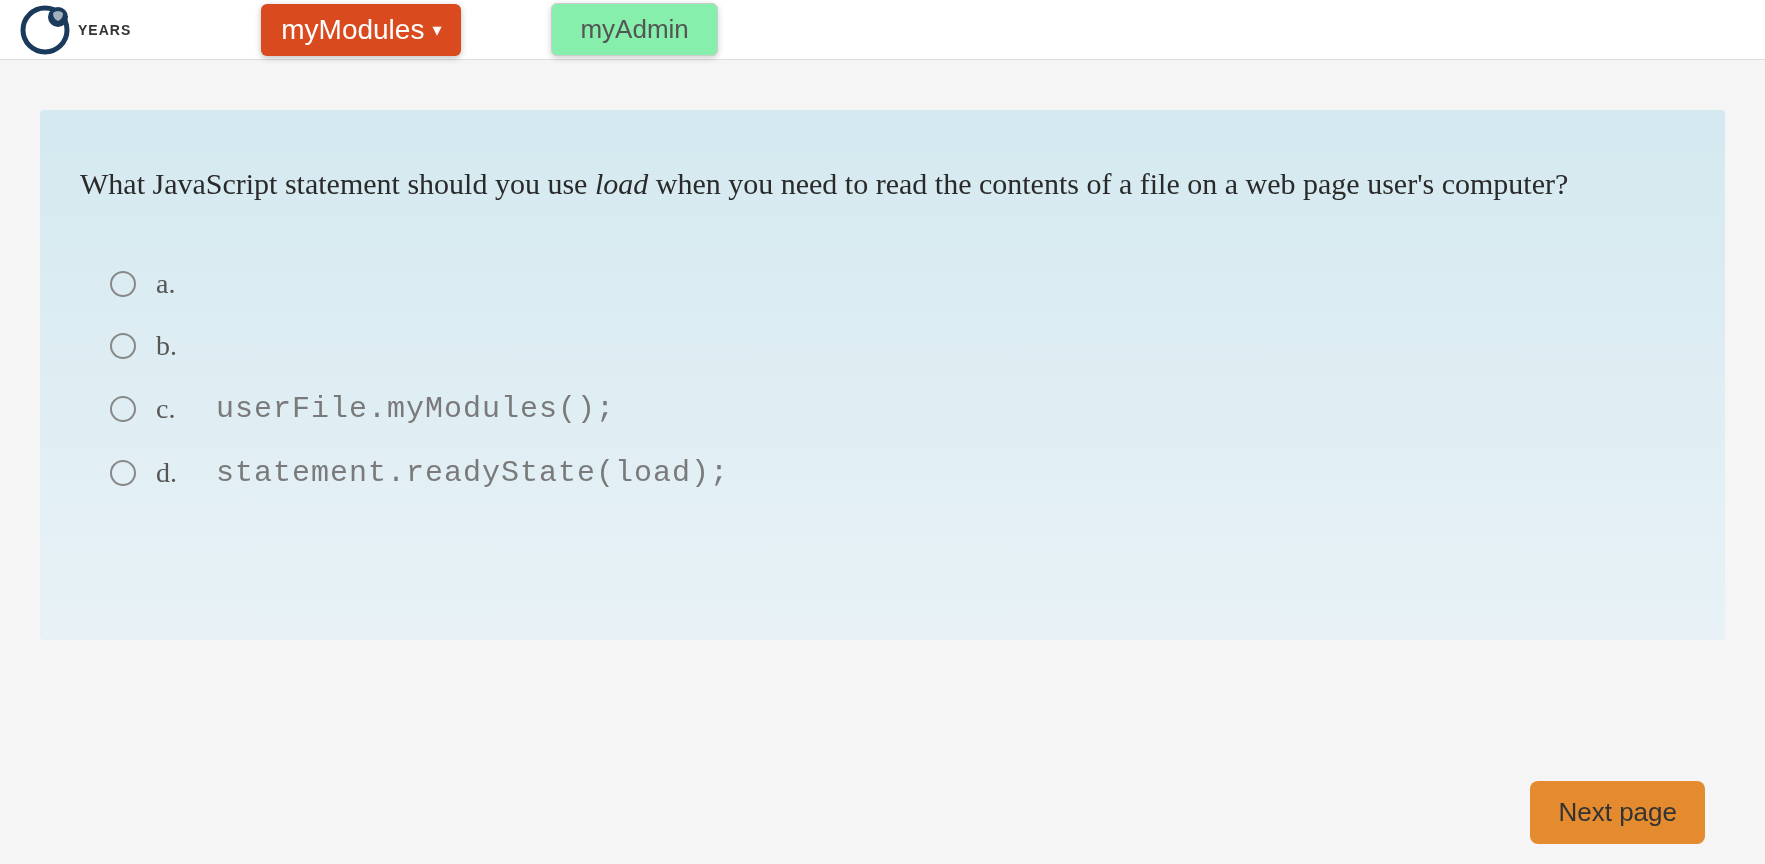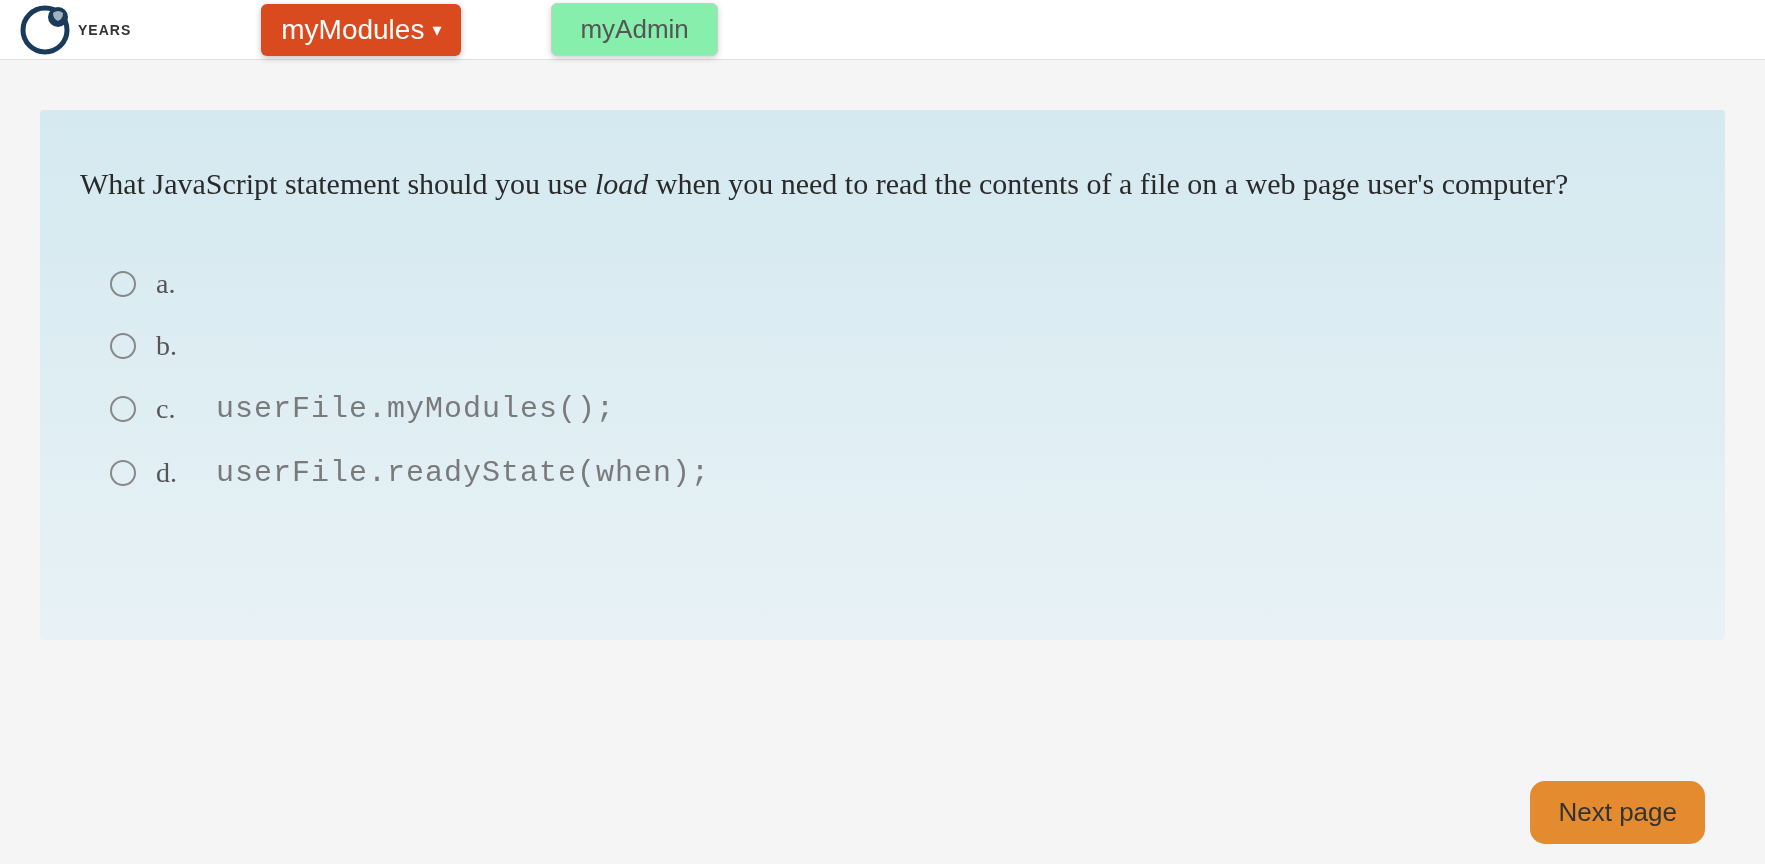--- a/index.html
+++ b/index.html
@@ -127,21 +127,21 @@
       bottom: 0;
       right: 40px;
       padding: 20px;
     }
     .next-page-btn {
       background: #e38b2e;
       color: #333;
       border: none;
       padding: 16px 28px;
       font-size: 26px;
-      border-radius: 15px;
+      border-radius: 8px;
       cursor: pointer;
     }
   </style>
 </head>
 <body>
 
 <div class="header">
   <div class="logo-area">
     <div class="logo-icon">
       <svg viewBox="0 0 50 50">
@@ -174,20 +174,20 @@
       <span class="option-label">b.</span>
     </div>
     <div class="option">
       <div class="radio"></div>
       <span class="option-label">c.</span>
       <span class="option-code">userFile.myModules();</span>
     </div>
     <div class="option">
       <div class="radio"></div>
       <span class="option-label">d.</span>
-      <span class="option-code">userFile.readyState(when);</span>
+      <span class="option-code">statement.readyState(load);</span>
     </div>
   </div>
 </div>
 
 <div class="footer-area">
   <button class="next-page-btn">Next page</button>
 </div>
 
 </body></html>

